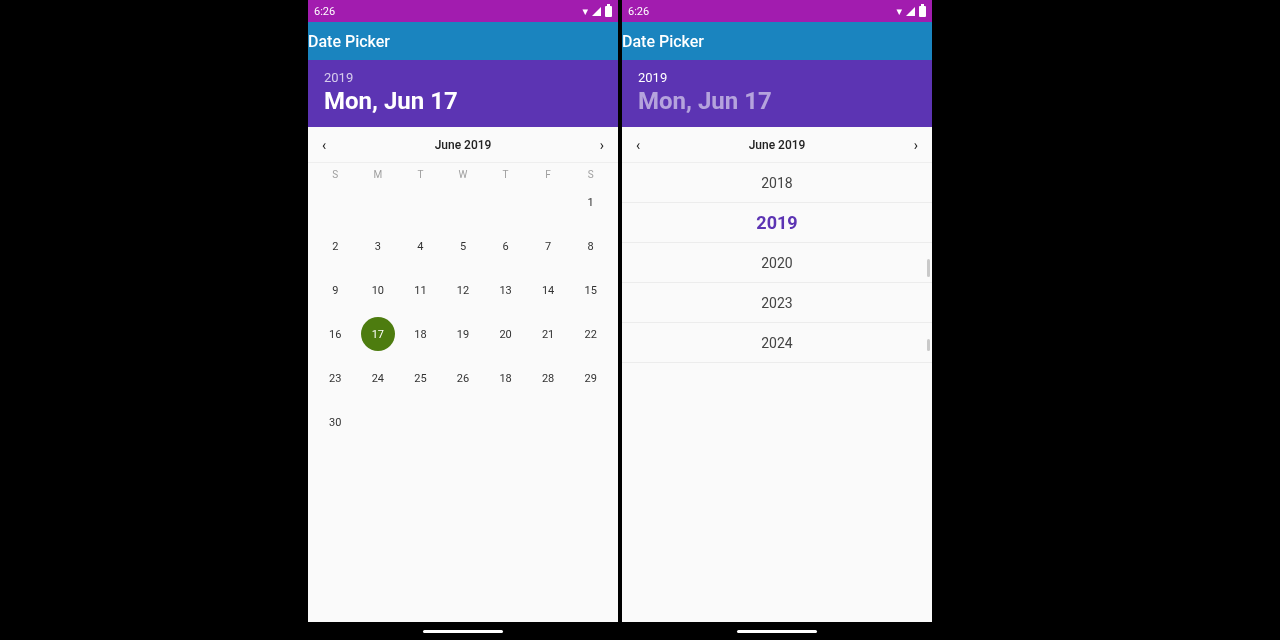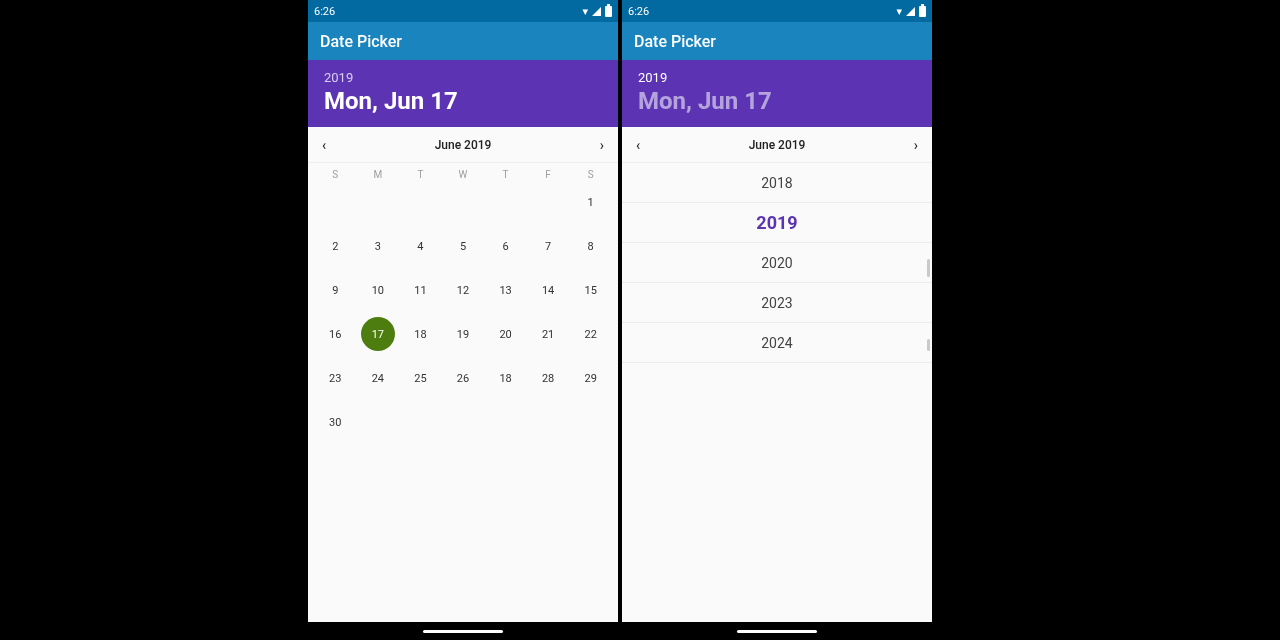--- a/index.html
+++ b/index.html
@@ -6,33 +6,33 @@
   html, body { width: 1280px; height: 640px; background: #000; font-family: Roboto, Arial, sans-serif; }
   .stage { position: relative; width: 1280px; height: 640px; }
   .phone {
     position: absolute; top: 0; width: 310px; height: 640px;
     background: #fafafa; display: flex; flex-direction: column;
   }
   .phone.left  { left: 308px; }
   .phone.right { left: 622px; }
 
   .statusbar {
-    height: 22px; background: #0369a1; color: #fff; font-size: 11px;
+    height: 22px; background: #a21caf; color: #fff; font-size: 11px;
     display: flex; align-items: center; justify-content: space-between;
     padding: 0 6px;
   }
   .statusbar .right { display: flex; gap: 4px; align-items: center; }
   .tri { width: 0; height: 0; border-style: solid; border-width: 0 0 9px 9px; border-color: transparent transparent #fff transparent; }
   .wifi { font-size: 11px; }
   .batt { width: 7px; height: 11px; background: #fff; border-radius: 1px; position: relative; }
   .batt::before { content: ""; position: absolute; top: -2px; left: 2px; width: 3px; height: 2px; background: #fff; }
 
   .appbar {
     height: 38px; background: #1a84bf; color: #fff; font-size: 16px; font-weight: 500;
-    display: flex; align-items: center; padding: 0 12px;
+    display: flex; align-items: center; padding: 0 0;
   }
 
   .header {
     background: #5c34b3; color: #fff; padding: 10px 16px 12px 16px;
   }
   .header .year { font-size: 13px; opacity: .75; margin-bottom: 2px; }
   .header .date { font-size: 24px; font-weight: 700; }
   .header.year-mode .year { opacity: 1; }
   .header.year-mode .date { color: rgba(255,255,255,.55); }
 

